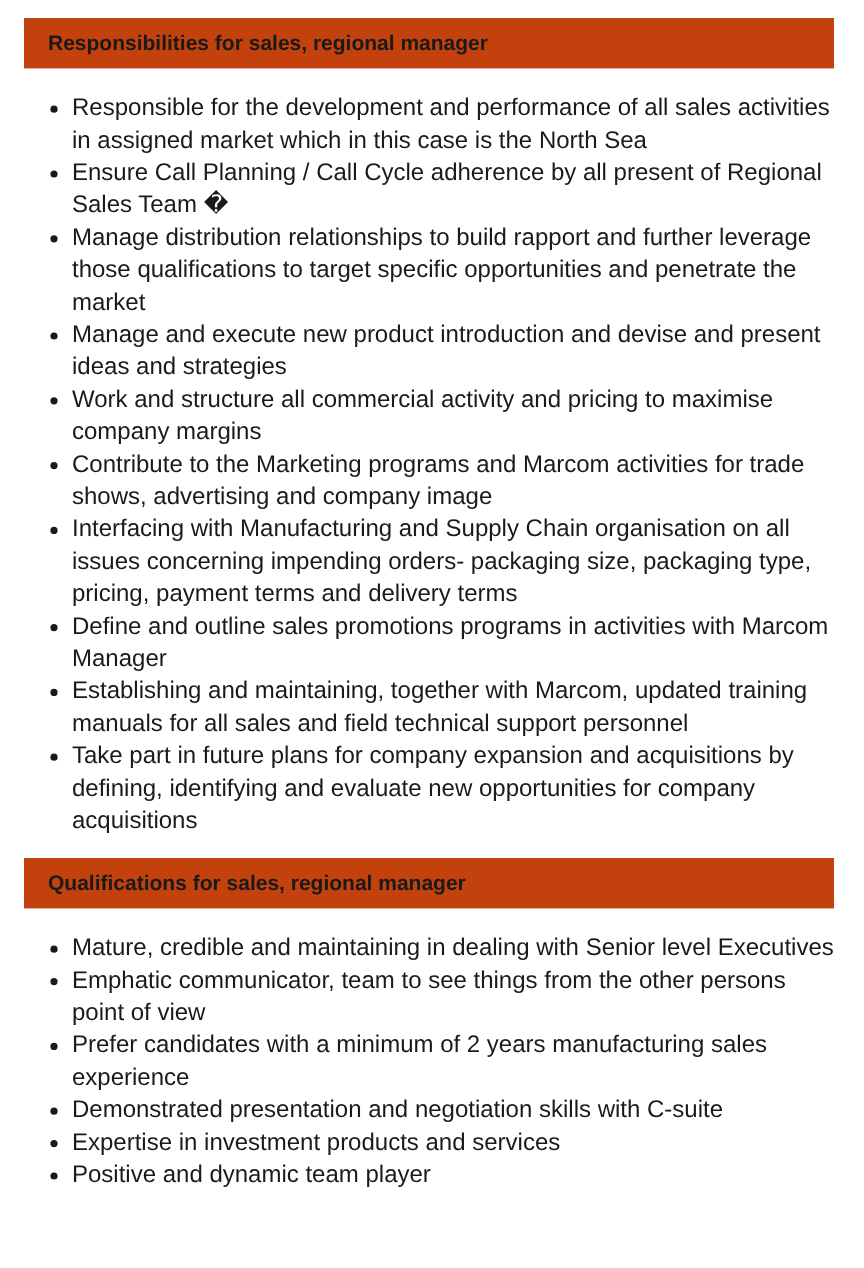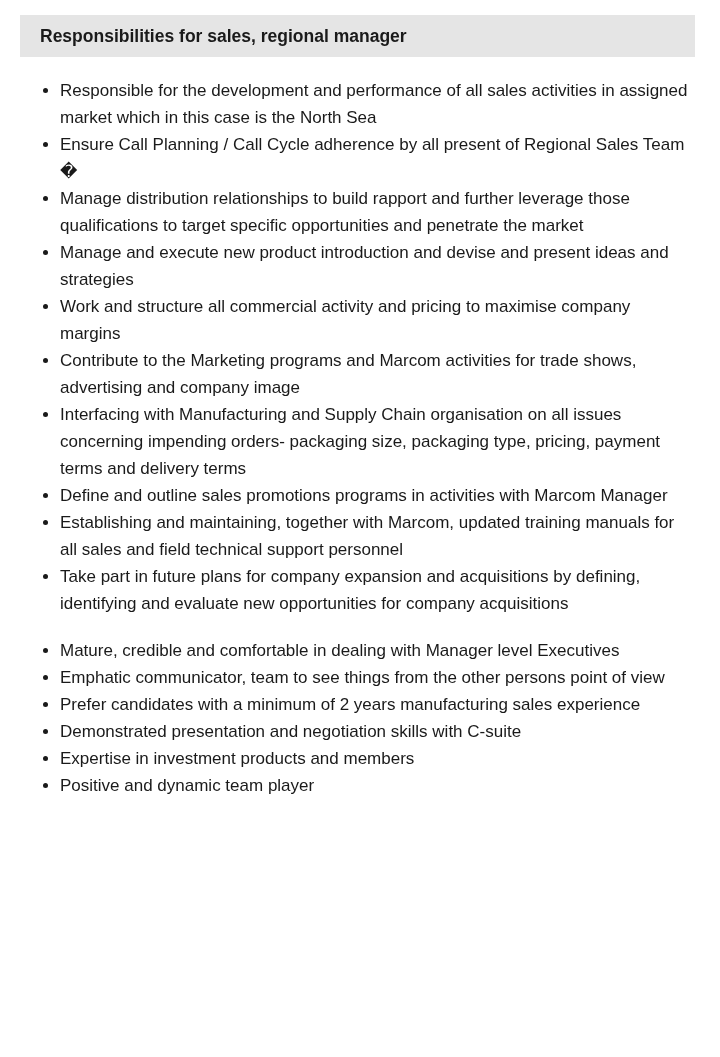--- a/index.html
+++ b/index.html
@@ -15,32 +15,32 @@
     font-size: 33px; font-weight: bold; line-height: 42px;
     color: #000;
     letter-spacing: 0.2px;
   }
   .intro {
     margin: 17px 0 0 0;
     font-size: 17.5px; line-height: 27px;
     color: #1a1a1a;
   }
   .section-header {
-    background: #e5e5e5;
+    background: #c2410c;
     height: 42px;
     display: flex; align-items: center;
     padding-left: 20px;
     font-size: 17.5px; font-weight: bold;
     color: #1a1a1a;
   }
   .section-header.resp { margin-top: 15px; }
   .section-header.qual { margin-top: 17px; }
   ul {
     margin: 0; padding: 0 0 0 40px;
-    font-size: 17px; line-height: 27px;
+    font-size: 20px; line-height: 27px;
   }
   ul.resp-list { margin-top: 20px; }
   ul.qual-list { margin-top: 20px; }
   li { margin: 0; padding: 0; }
 </style>
 </head>
 <body>
 
 <div class="page">
 
@@ -51,21 +51,22 @@
     <li>Manage distribution relationships to build rapport and further leverage those qualifications to target specific opportunities and penetrate the market</li>
     <li>Manage and execute new product introduction and devise and present ideas and strategies</li>
     <li>Work and structure all commercial activity and pricing to maximise company margins</li>
     <li>Contribute to the Marketing programs and Marcom activities for trade shows, advertising and company image</li>
     <li>Interfacing with Manufacturing and Supply Chain organisation on all issues concerning impending orders- packaging size, packaging type, pricing, payment terms and delivery terms</li>
     <li>Define and outline sales promotions programs in activities with Marcom Manager</li>
     <li>Establishing and maintaining, together with Marcom, updated training manuals for all sales and field technical support personnel</li>
     <li>Take part in future plans for company expansion and acquisitions by defining, identifying and evaluate new opportunities for company acquisitions</li>
   </ul>
 
+  <div class="section-header qual">Qualifications for sales, regional manager</div>
   <ul class="qual-list">
-    <li>Mature, credible and comfortable in dealing with Manager level Executives</li>
+    <li>Mature, credible and maintaining in dealing with Senior level Executives</li>
     <li>Emphatic communicator, team to see things from the other persons point of view</li>
     <li>Prefer candidates with a minimum of 2 years manufacturing sales experience</li>
     <li>Demonstrated presentation and negotiation skills with C-suite</li>
-    <li>Expertise in investment products and members</li>
+    <li>Expertise in investment products and services</li>
     <li>Positive and dynamic team player</li>
   </ul>
 </div>
 
 </body></html>

